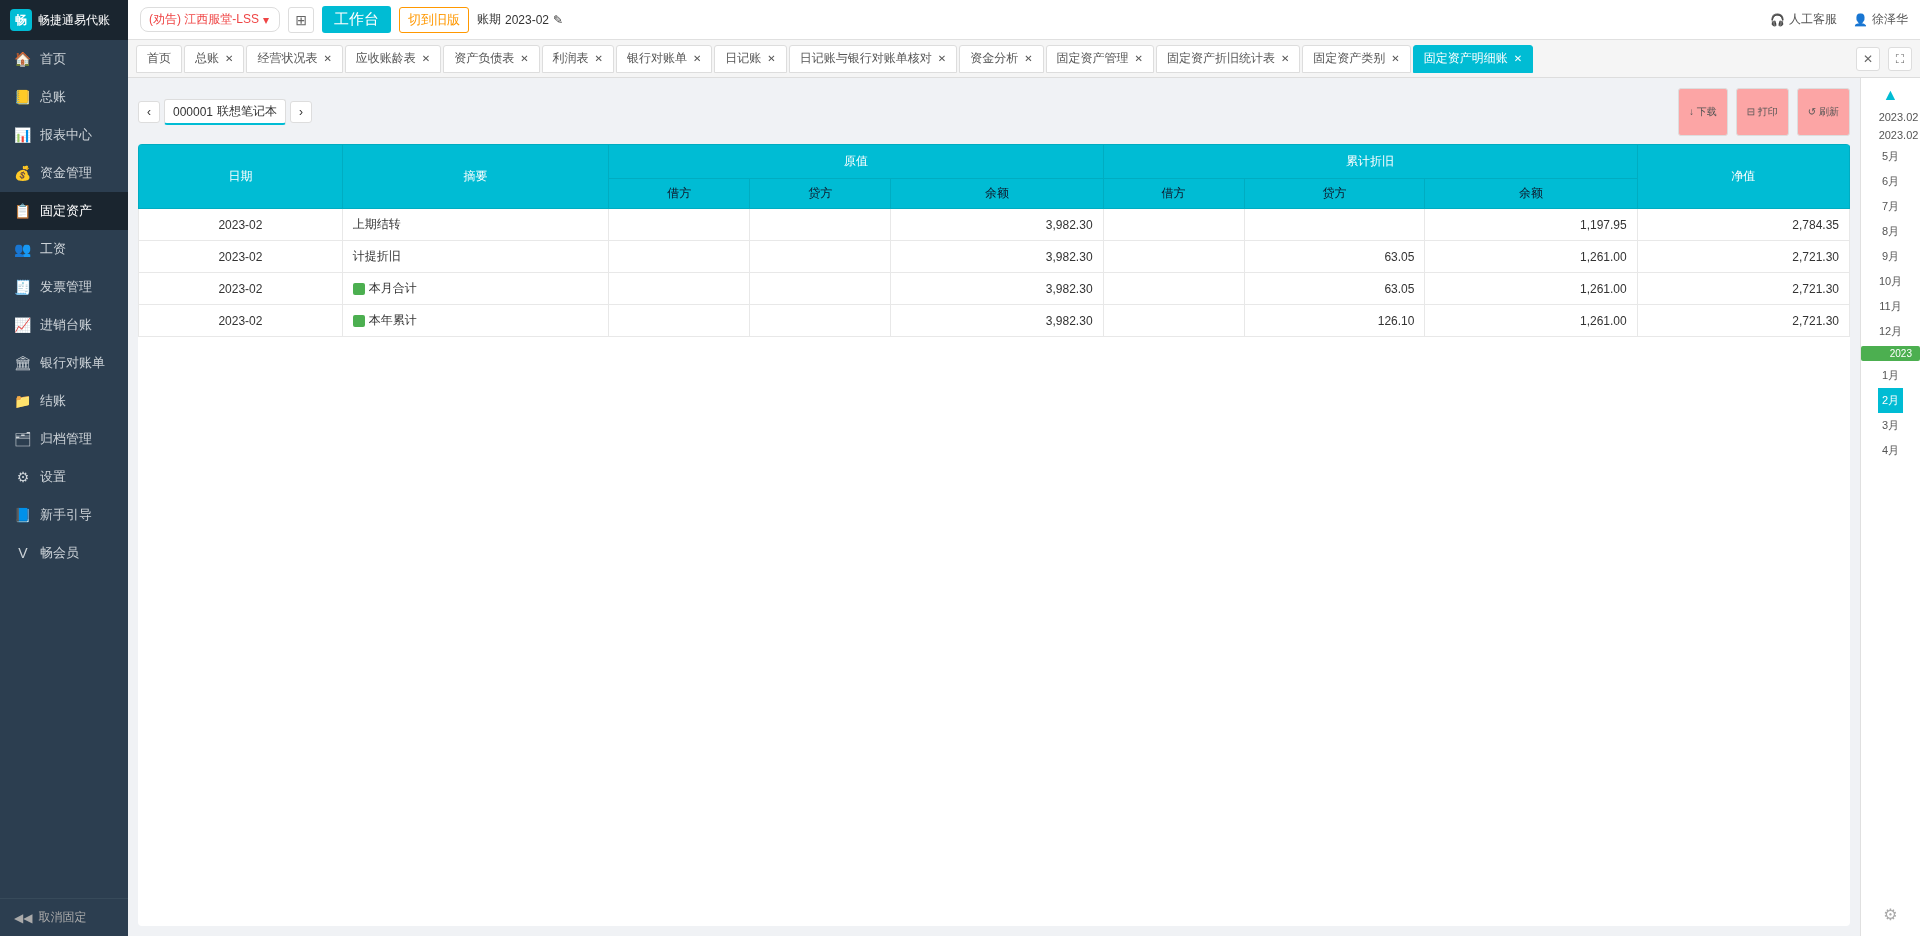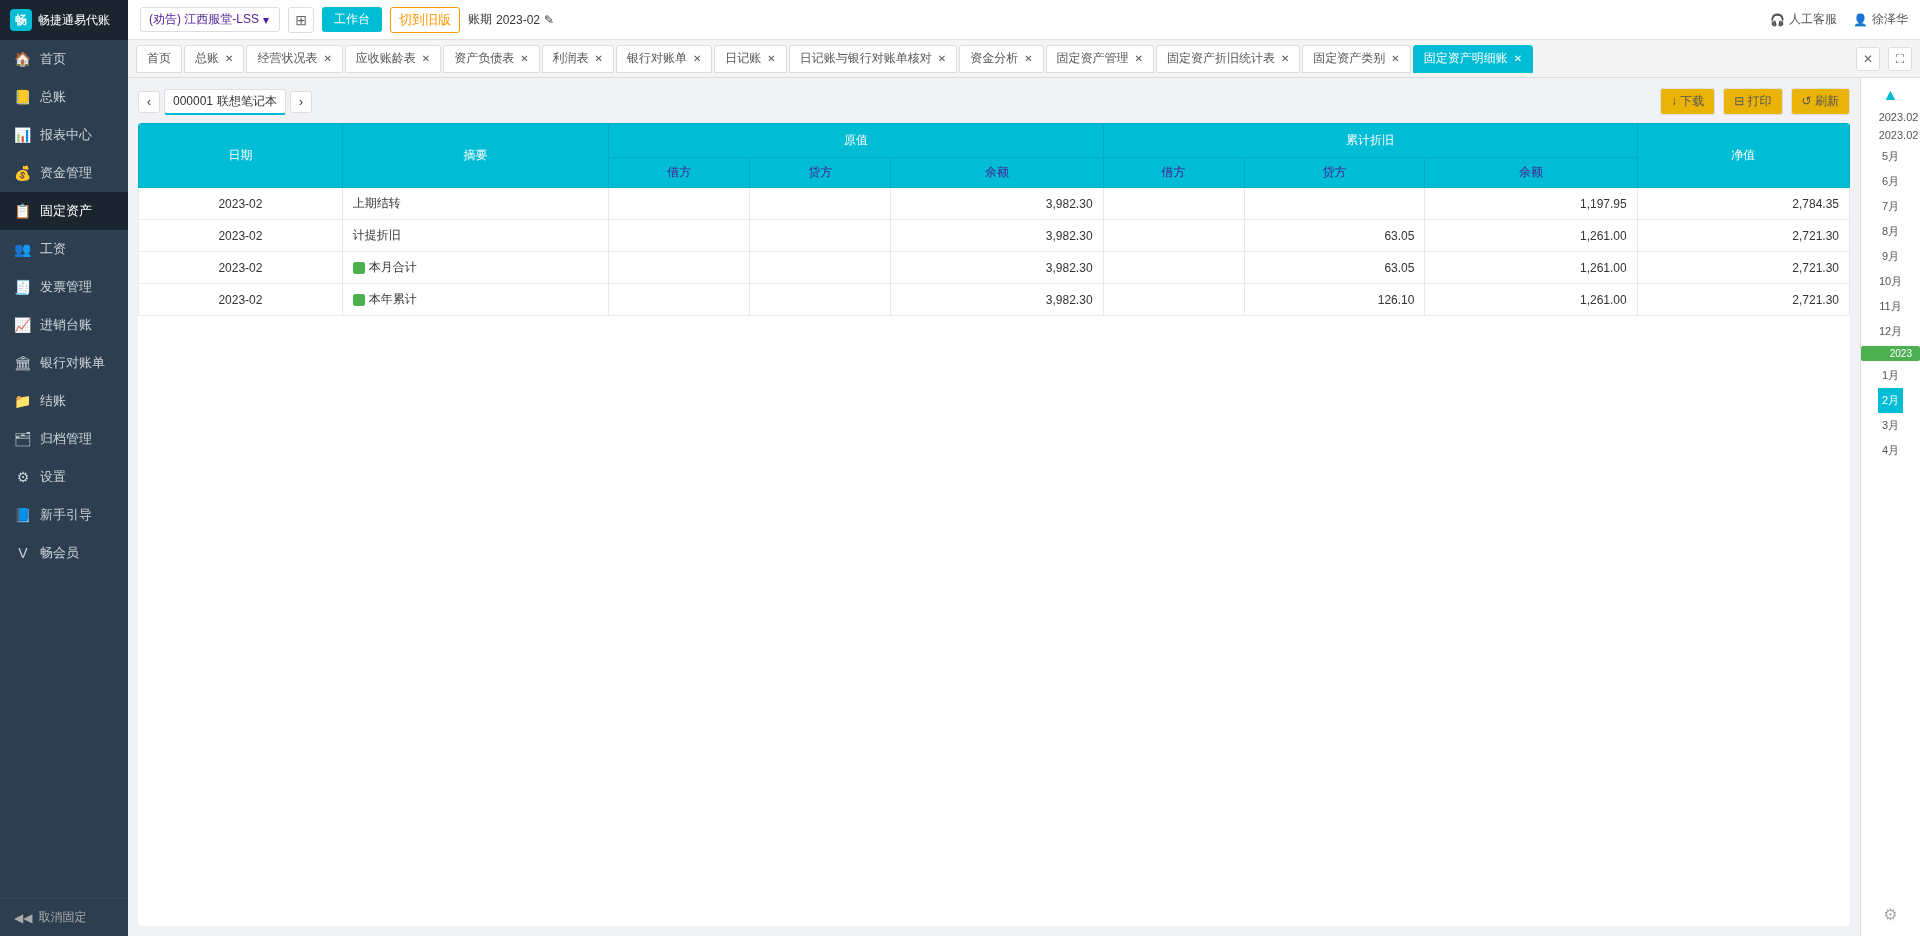--- a/index.html
+++ b/index.html
@@ -55,35 +55,35 @@
       height: 40px;
       background: #fff;
       display: flex; align-items: center;
       padding: 0 12px;
       border-bottom: 1px solid #e0e0e0;
       gap: 8px;
       flex-shrink: 0;
     }
     .topbar-company {
       display: flex; align-items: center; gap: 4px;
-      font-size: 12px; color: #4c1d95;
+      font-size: 12px; color: #ef4444;
       padding: 3px 8px;
-      border: 1px solid #ddd; border-radius: 3px;
+      border: 1px solid #ddd; border-radius: 8px;
       cursor: pointer; min-width: 140px;
     }
     .topbar-copy-btn {
       width: 26px; height: 26px;
       border: 1px solid #ddd; border-radius: 3px;
       display: flex; align-items: center; justify-content: center;
       cursor: pointer; color: #666; font-size: 14px;
     }
     .topbar-workbench-btn {
       background: #00bcd4; color: #fff;
       padding: 4px 12px; border-radius: 3px;
-      font-size: 12px; cursor: pointer; border: none;
+      font-size: 15px; cursor: pointer; border: none;
     }
     .topbar-oldver-btn {
       border: 1px solid #ff9800; color: #ff9800;
       padding: 3px 8px; border-radius: 3px;
       font-size: 13px; cursor: pointer; background: #fff;
     }
     .topbar-period {
       font-size: 12px; color: #333;
       display: flex; align-items: center; gap: 4px;
     }
@@ -154,42 +154,42 @@
       padding: 3px 8px; border: 1px solid #ddd;
       border-radius: 3px; background: #fff; cursor: pointer;
       font-size: 12px; color: #333;
     }
     .breadcrumb-btn.active { background: #fff; border-bottom: 2px solid #00bcd4; }
     .sub-header-actions {
       display: flex; align-items: center; gap: 8px;
     }
     .action-btn {
       display: flex; align-items: center; gap: 4px;
-      padding: 4px 10px; border: 1px solid #ddd;
-      border-radius: 3px; background: #eab308; cursor: pointer;
-      font-size: 12px; color: #555;
+      padding: 16px 10px; border: 1px solid #ddd;
+      border-radius: 3px; background: #fca5a5; cursor: pointer;
+      font-size: 10px; color: #555;
     }
 
     
     .table-wrapper {
       flex: 1; overflow: auto; background: #fff;
       border-radius: 4px;
     }
     table {
       width: 100%; border-collapse: collapse;
       min-width: 900px;
     }
     thead tr:first-child th {
       background: #00bcd4; color: #fff;
       border: 1px solid #00acc1;
       padding: 8px 10px; font-size: 12px;
       text-align: center; font-weight: normal;
     }
     thead tr:last-child th {
-      background: #00bcd4; color: #4c1d95;
+      background: #00bcd4; color: #0f172a;
       border: 1px solid #00acc1;
       padding: 6px 10px; font-size: 12px;
       text-align: center; font-weight: normal;
     }
     tbody tr { border-bottom: 1px solid #e8e8e8; }
     tbody td {
       padding: 7px 10px; font-size: 12px;
       color: #333; border: 1px solid #e8e8e8;
       text-align: center;
     }

